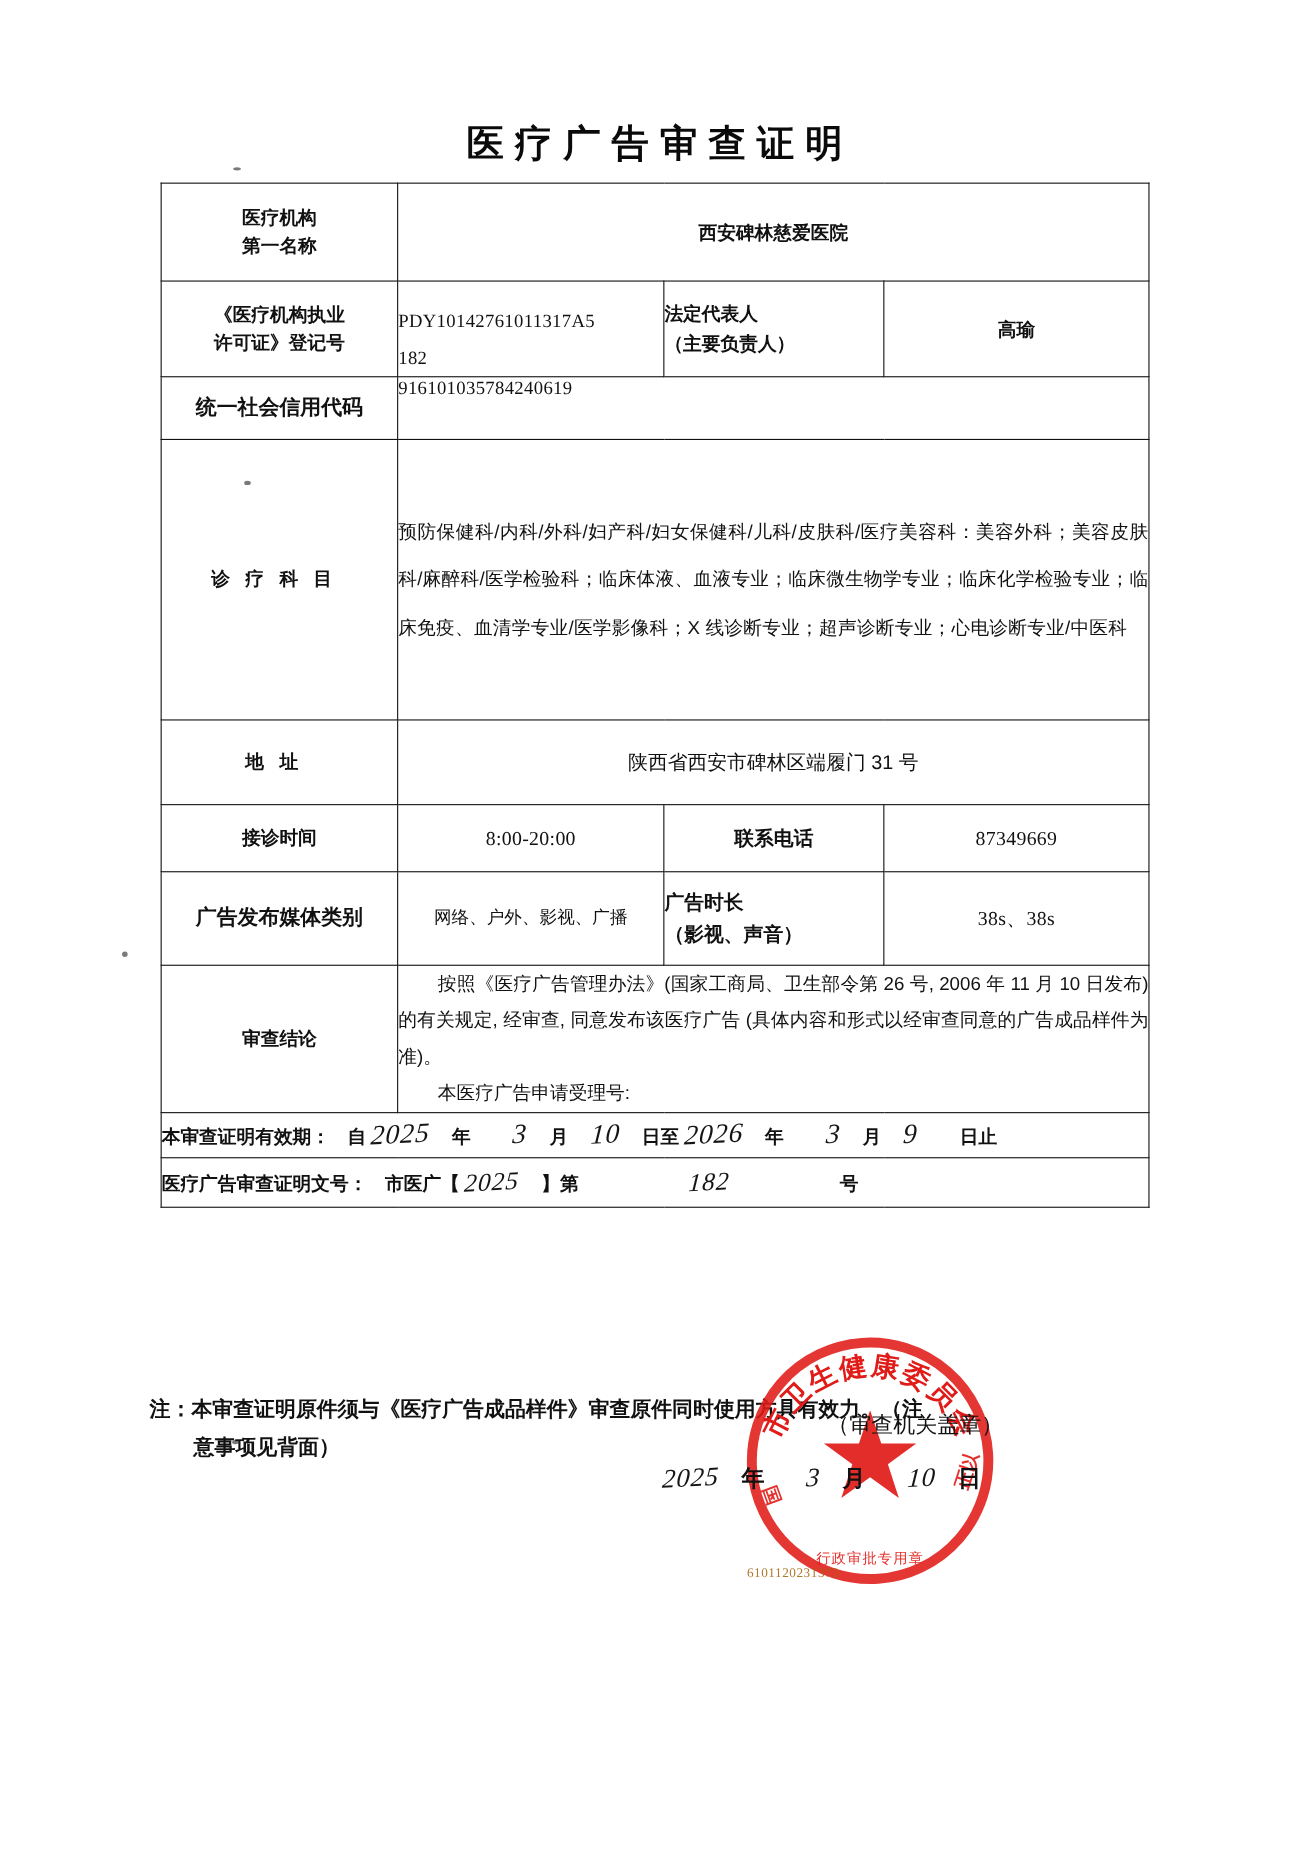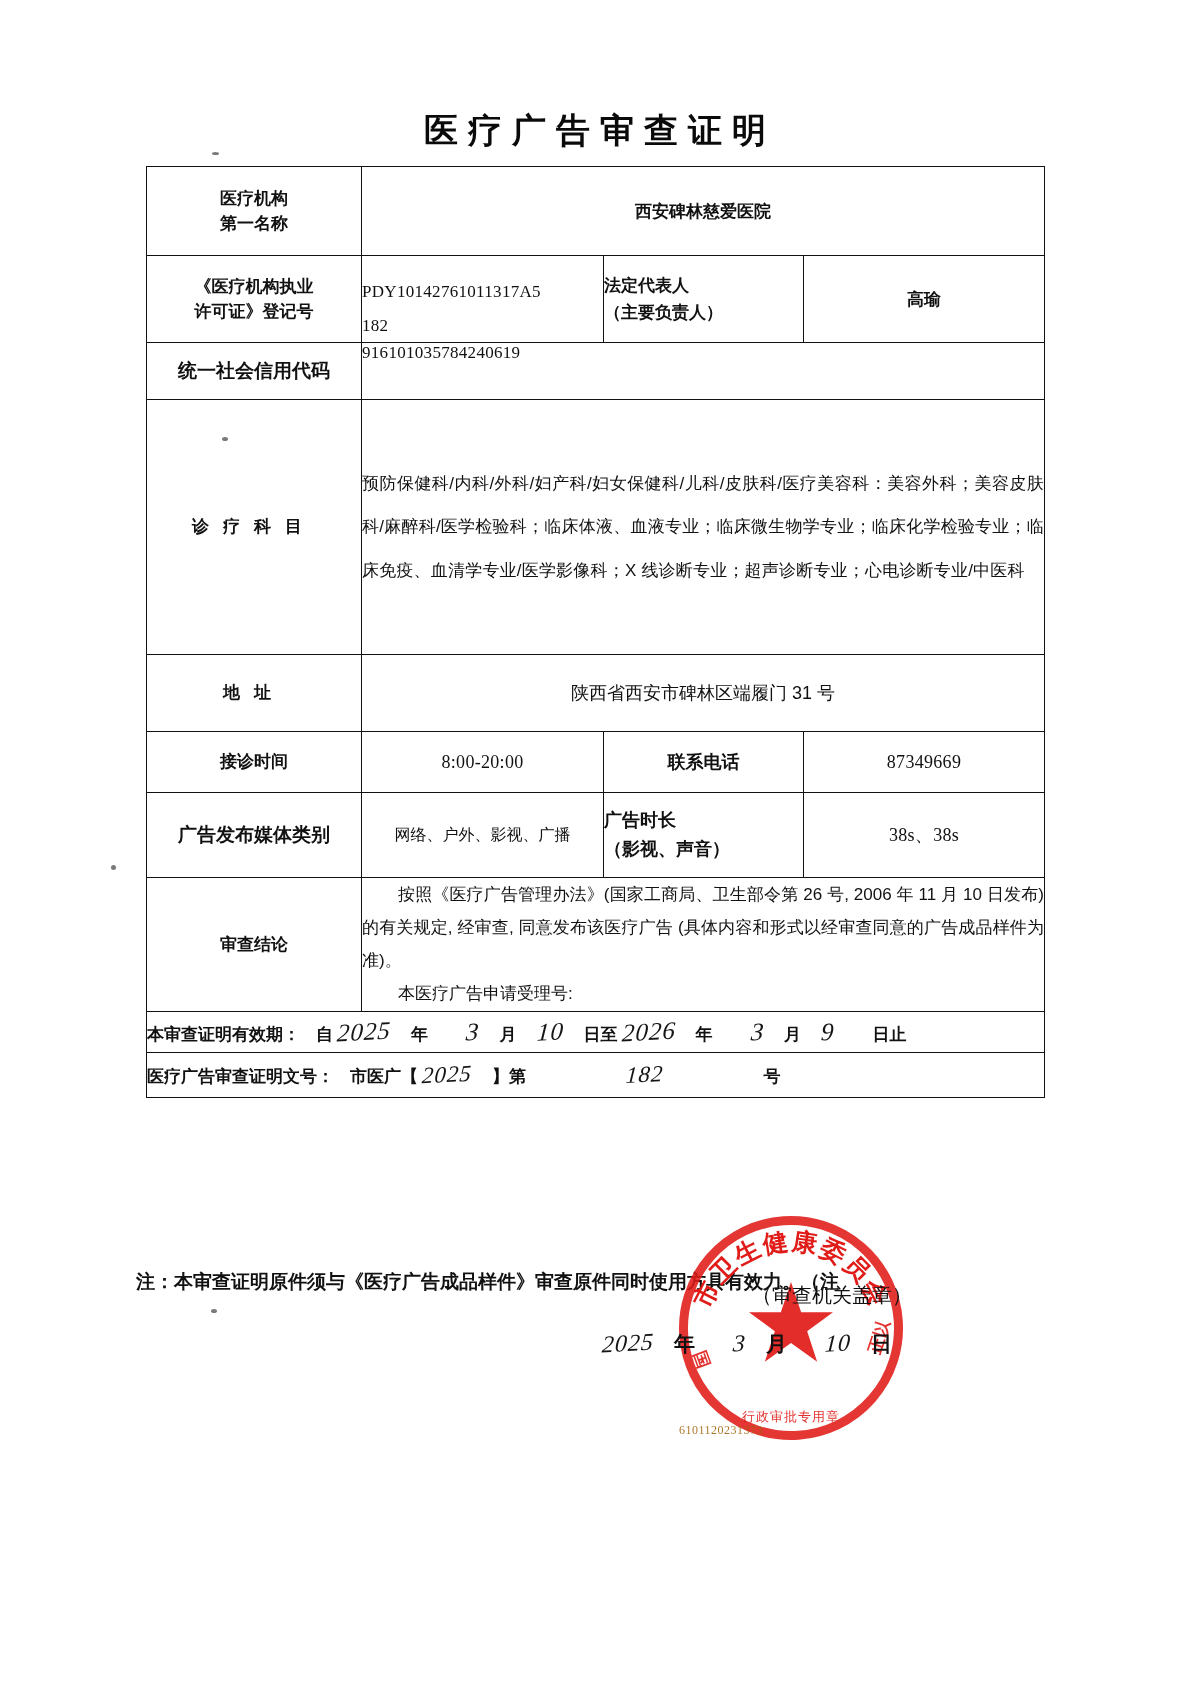--- a/index.html
+++ b/index.html
@@ -382,20 +382,21 @@
         <td class="fullrow" colspan="4" style="height:44px;">
           <span>医疗广告审查证明文号：</span><span class="sp-s"></span><span>市医广【</span><span class="hand hand-sm">2025</span><span class="sp-s"></span><span>】第</span><span class="sp-xl"></span><span class="hand hand-sm">182</span><span class="sp-xl"></span><span>号</span>
         </td>
       </tr>
 
     </tbody>
   </table>
 
   <div class="note">
     <div>注：本审查证明原件须与《医疗广告成品样件》审查原件同时使用方具有效力。（注</div>
+    <div class="nb">意事项见背面）</div>
   </div>
 
   <div class="seal-wrap">
     <div class="seal"></div>
     <svg class="seal-arc-text" viewBox="0 0 224 224">
       <defs>
         <path id="arcpath" d="M 26,120 A 86,86 0 0 1 198,120" fill="none"></path>
       </defs>
       <text>
         <textPath href="#arcpath" startOffset="50%" text-anchor="middle">市卫生健康委员会</textPath>

